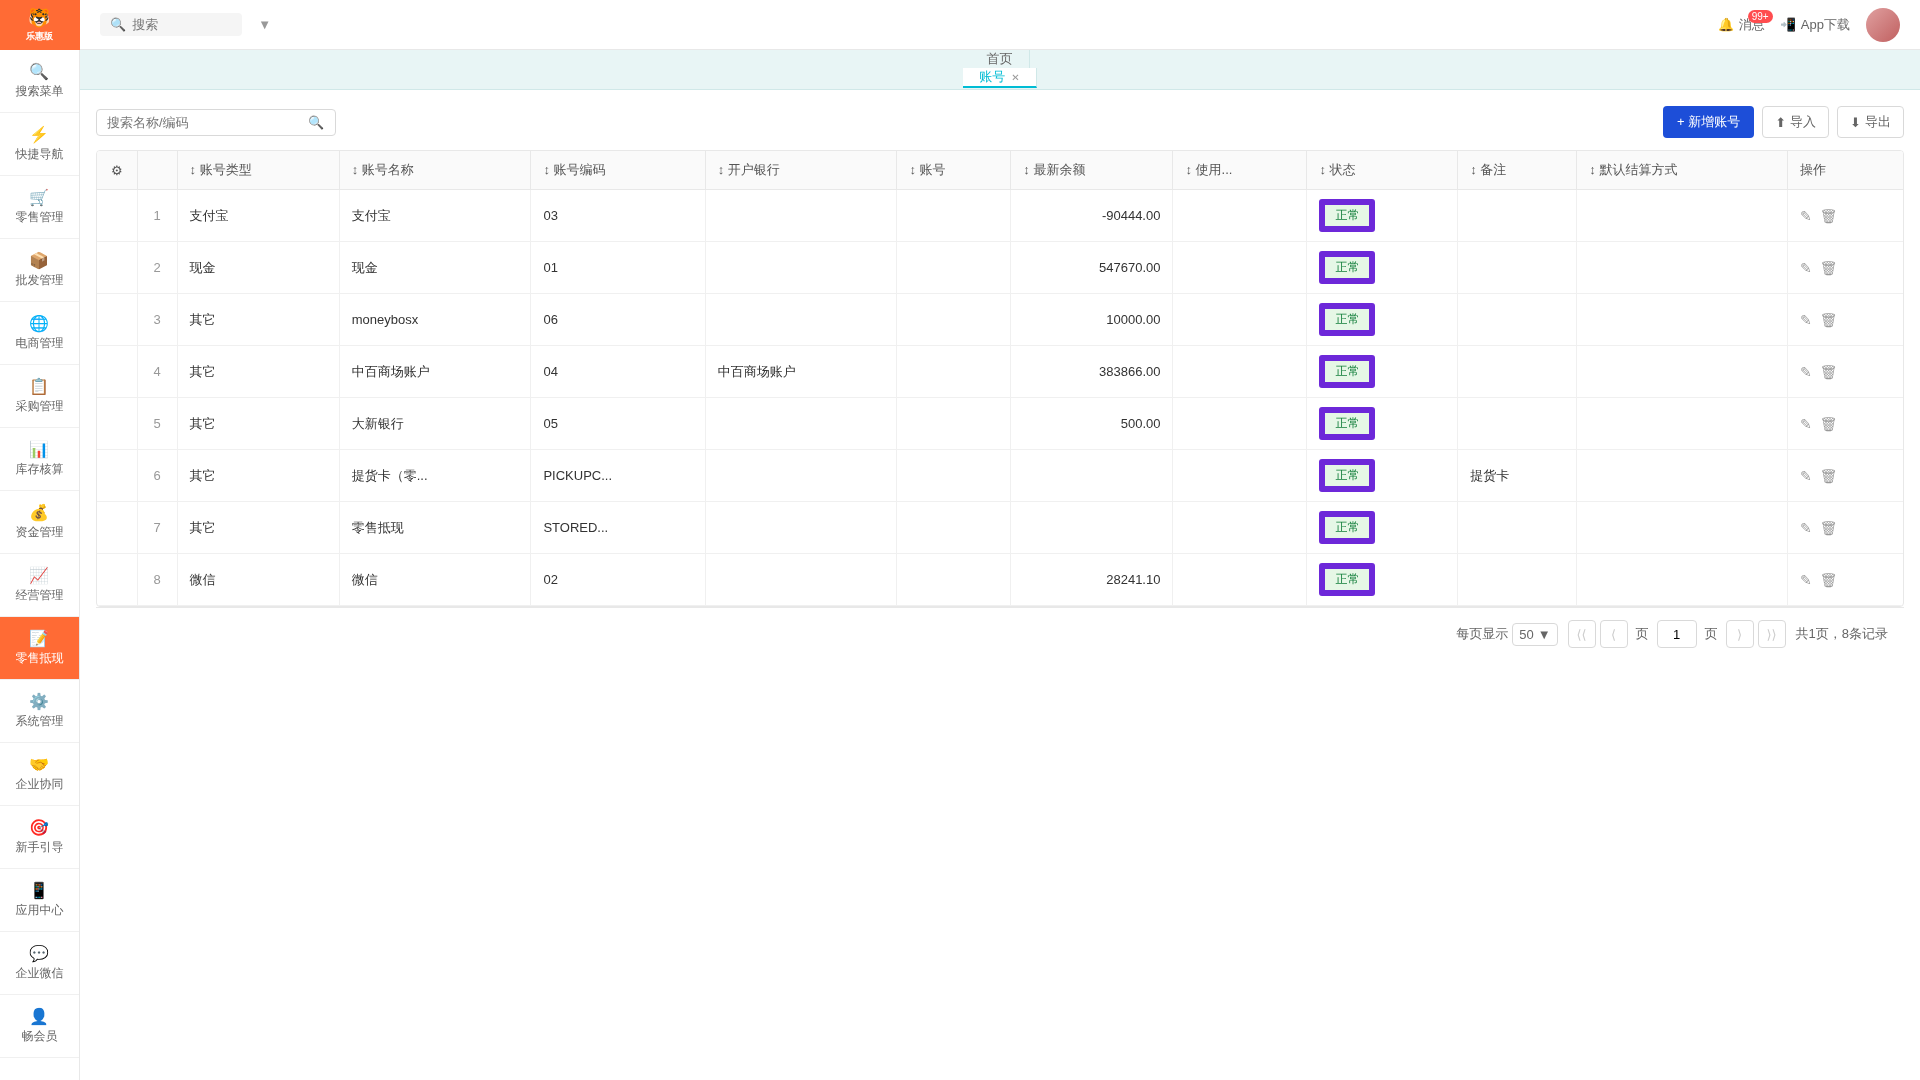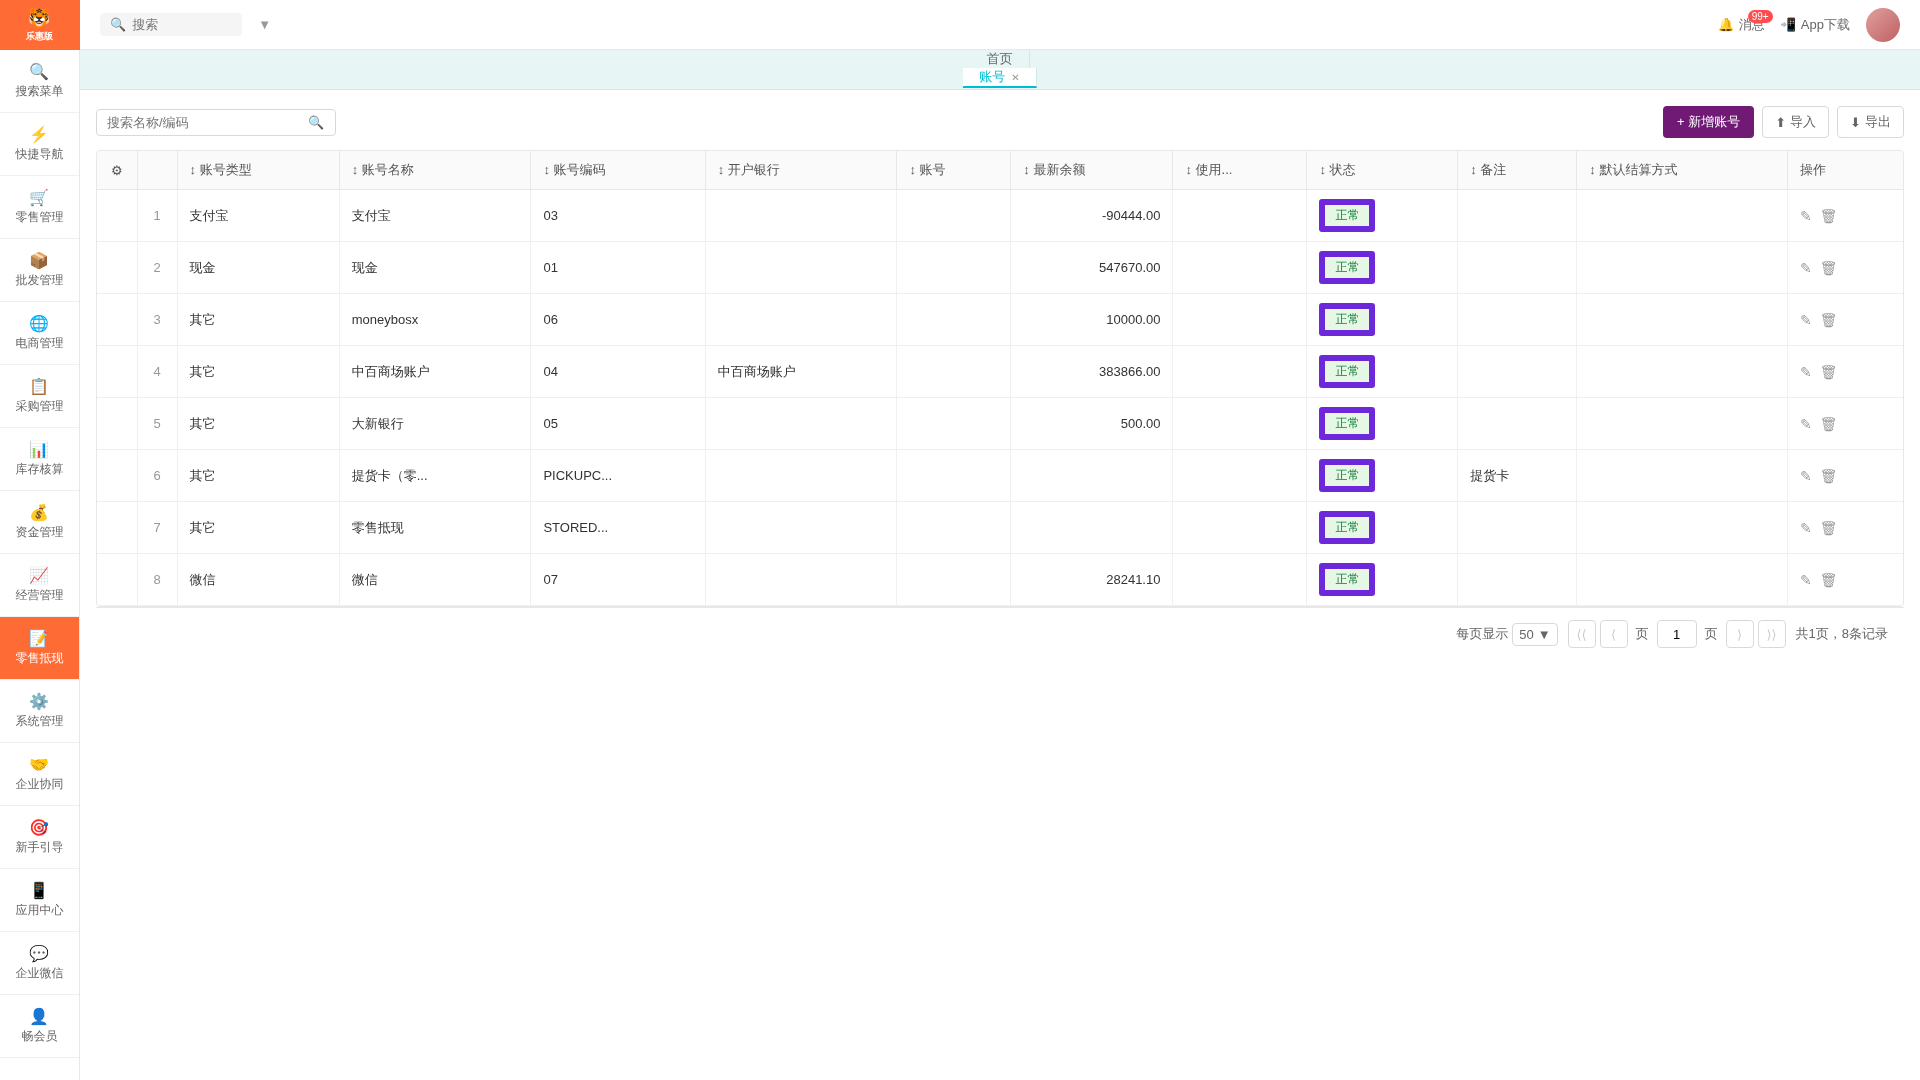--- a/index.html
+++ b/index.html
@@ -126,21 +126,21 @@
     
     .toolbar { display: flex; align-items: center; justify-content: space-between; margin-bottom: 12px; }
     .search-box {
       display: flex; align-items: center;
       border: 1px solid #d9d9d9; border-radius: 4px;
       padding: 5px 10px; gap: 6px; width: 240px;
     }
     .search-box input { border: none; outline: none; font-size: 12px; flex: 1; }
     .toolbar-right { display: flex; gap: 8px; }
     .btn-primary {
-      background: #701a75; color: #fff;
+      background: #1d4ed8; color: #fff;
       border: none; border-radius: 4px;
       padding: 4px 14px; cursor: pointer; font-size: 13px;
       display: flex; align-items: center; gap: 4px;
     }
     .btn-secondary {
       background: #fff; color: #666;
       border: 1px solid #d9d9d9; border-radius: 4px;
       padding: 6px 12px; cursor: pointer; font-size: 13px;
       display: flex; align-items: center; gap: 4px;
     }
@@ -544,21 +544,21 @@
         <span class="action-icon" title="编辑">✎</span>
         <span class="action-icon" title="删除">🗑</span>
       </div>
     </td>
   </tr>
             <tr>
     <td class="col-settings"></td>
     <td class="col-num">8</td>
     <td>微信</td>
     <td>微信</td>
-    <td>07</td>
+    <td>02</td>
     <td></td>
     <td></td>
     <td style="text-align:right;">28241.10</td>
     <td></td>
     <td>
       <span class="status-badge">正常</span>
     </td>
     <td></td>
     <td></td>
     <td>

